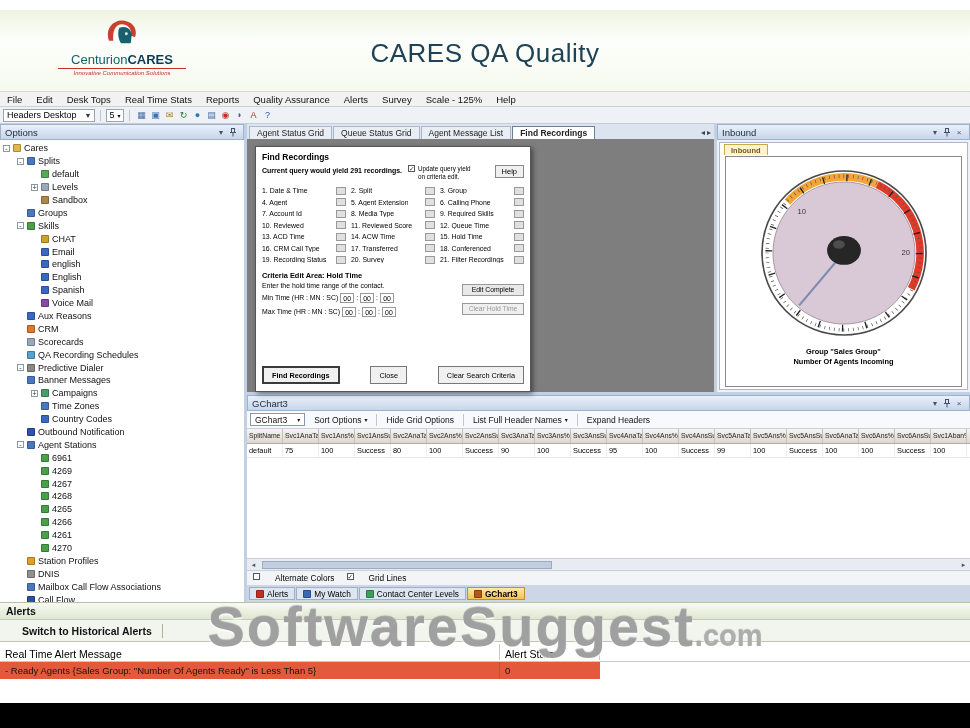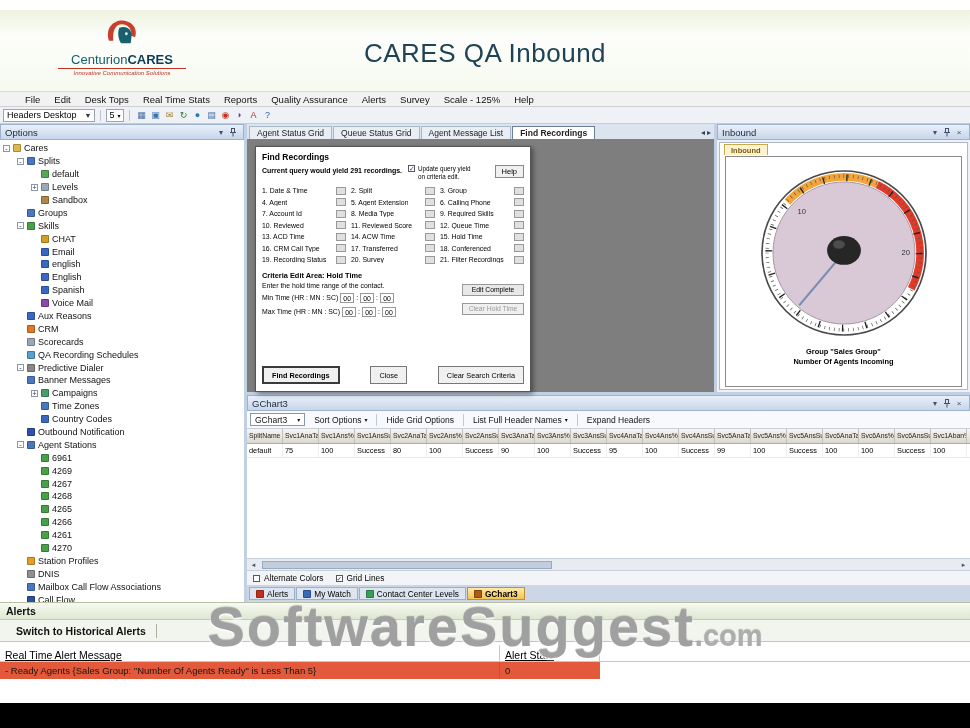--- a/index.html
+++ b/index.html
@@ -10,21 +10,21 @@
 
   
   .header { height:82px; flex:none; background:linear-gradient(180deg,#edf3df 0%,#fdfefc 35%,#f6f9ee 100%); position:relative; border-bottom:1px solid #d6dac6; }
   .logo { position:absolute; left:58px; top:6px; width:128px; text-align:center; }
   .logo-name { font-size:13px; color:#16606e; line-height:1; margin-top:1px; }
   .logo-name b { color:#0e3c58; }
   .logo-sub { font-size:6px; color:#c03224; border-top:1px solid #c03224; margin-top:2px; padding-top:1px; font-style:italic; }
   .app-title { position:absolute; left:0; right:0; top:28px; text-align:center; font-size:26px; color:#1f4254; letter-spacing:.5px; }
 
   
-  .menubar { height:15px; flex:none; background:#f2f2f2; border-bottom:1px solid #d0d0d0; display:flex; align-items:center; font-size:9.5px; padding-left:18px; color:#111; }
+  .menubar { height:15px; flex:none; background:#f2f2f2; border-bottom:1px solid #d0d0d0; display:flex; align-items:center; font-size:9.5px; padding-left:0; color:#111; }
   .menu-item { padding:1px 7px; white-space:nowrap; }
   .toolbar { height:17px; flex:none; background:#eef1f6; border-bottom:1px solid #c8ccd4; display:flex; align-items:center; gap:3px; padding-left:3px; font-size:9px; }
   .combo { background:#fff; border:1px solid #9aa4b4; height:13px; display:flex; align-items:center; padding:0 3px; gap:8px; white-space:nowrap; }
   .combo .car { font-size:7px; color:#334; }
   .tool-icon { width:14px; height:13px; display:flex; align-items:center; justify-content:center; font-size:9px; border:1px solid transparent; }
   .tool-sep { width:1px; height:11px; background:#c0c4cc; margin:0 2px; }
   .counter-box { display:flex; align-items:center; border:1px solid #9aa4b4; background:#fff; height:13px; padding:0 2px; gap:3px; }
 
   
   .main { height:478px; flex:none; display:flex; min-height:0; }
@@ -91,32 +91,32 @@
   .gc-sep { width:1px; height:12px; background:#c0c8d4; }
   .grid { flex:1; background:#fff; overflow:hidden; position:relative; }
   .grid-header { display:flex; height:15px; background:linear-gradient(#f7f5f1,#dcd8d0); border-bottom:1px solid #b0aca4; font-size:6.8px; color:#222; }
   .gh-cell { width:36px; flex:none; border-right:1px solid #c4c0b8; padding:3px 1px 0 2px; overflow:hidden; white-space:nowrap; }
   .grid-row { display:flex; height:14px; font-size:7.4px; border-bottom:1px solid #e8e8e8; }
   .gr-cell { width:36px; flex:none; border-right:1px solid #efefef; padding:2px 1px 0 2px; overflow:hidden; white-space:nowrap; }
   .hscroll { position:absolute; bottom:0; left:0; right:0; height:12px; background:#e8ecf2; border-top:1px solid #c8d0dc; display:flex; align-items:center; }
   .hs-arrow { width:13px; text-align:center; font-size:7px; color:#456; }
   .hs-thumb { width:290px; height:8px; background:#c2cede; border:1px solid #9aaac0; margin-left:2px; }
   .gc-footer { height:15px; flex:none; background:#f2f4f8; border-top:1px solid #c8d0dc; display:flex; align-items:center; gap:12px; font-size:8.3px; padding-left:6px; }
-  .ck { display:flex; align-items:center; gap:4px; }
+  .ck { display:flex; align-items:flex-start; gap:15px; }
   .gc-tabs { height:17px; flex:none; background:#ccd6e6; display:flex; align-items:center; gap:1px; padding-left:2px; font-size:8.3px; }
   .gc-tab { display:flex; align-items:center; gap:3px; padding:0 6px; border:1px solid #9fb0c6; background:#dde5f0; height:13px; white-space:nowrap; }
   .gc-tab[data-active="true"] { background:linear-gradient(#ffe9a8,#f2c552); border-color:#c09030; font-weight:bold; }
   .gc-tab-icon { width:8px; height:8px; border-radius:1px; border:1px solid rgba(0,0,0,.25); }
 
   
   .alerts-title { height:18px; flex:none; background:linear-gradient(180deg,#f7faf1,#dfe7d2); border-top:1px solid #b8c0a8; border-bottom:1px solid #c4ccb4; display:flex; align-items:center; font-size:10.5px; font-weight:bold; padding-left:6px; color:#111; }
-  .switch-row { height:22px; flex:none; background:#f2f5ee; border-bottom:1px solid #c0c8b4; display:flex; align-items:center; font-size:10.5px; font-weight:bold; padding-left:16px; gap:10px; color:#111; }
+  .switch-row { height:22px; flex:none; background:#f2f5ee; border-bottom:1px solid #c0c8b4; display:flex; align-items:center; font-size:10.5px; font-weight:bold; padding-left:22px; gap:10px; color:#111; }
   .switch-sep { width:1px; height:14px; background:#aab2a0; }
   .alert-table { flex:1; background:#fff; }
-  .at-header { display:flex; height:20px; border-bottom:1px solid #c8c8c8; align-items:flex-end; font-size:10.5px; color:#000;text-decoration:underline; }
+  .at-header { display:flex; height:20px; border-bottom:1px solid #c8c8c8; align-items:center; font-size:10.5px; color:#000; }
   .at-h1 { width:500px; flex:none; padding:4px 0 0 5px; border-right:1px solid #c8c8c8; }
   .at-h2 { width:100px; flex:none; padding:4px 0 0 5px; border-right:1px solid #c8c8c8; }
   .at-row { display:flex; height:17px; align-items:stretch; font-size:9.5px; }
   .at-c1 { width:500px; flex:none; background:#e2593c; display:flex; align-items:center; padding-left:5px; border-right:1px solid #c84e34; color:#1e130d; }
   .at-c2 { width:100px; flex:none; background:#e2593c; display:flex; align-items:center; padding-left:5px; color:#1e130d; }
 
   .watermark { position:absolute; left:0; width:970px; top:596px; text-align:center; font-size:56px; font-weight:bold; color:#a0a0a0; letter-spacing:2px; line-height:1.1; z-index:40; pointer-events:none;
     text-shadow:0 2px 2px rgba(255,255,255,.85), 0 -1px 1px rgba(90,90,90,.45); }
   .watermark .suffix { font-size:29px; color:#adadad; letter-spacing:0; }
 
@@ -131,21 +131,21 @@
     <div class="header">
       <div class="logo">
         <svg width="40" height="32" viewBox="0 0 46 34">
           <path d="M8 27 C3 11 15 2 26 4 C37 6 41 15 38 23 L33 21 C35 13 29 8 23 8 C15 8 12 16 13 27 Z" fill="#c8402e"></path>
           <path d="M20 12 C29 9 35 15 34 22 L33 30 L22 30 C18 24 18 16 20 12 Z" fill="#19606e"></path>
           <circle cx="28" cy="19" r="1.6" fill="#eef4f0"></circle>
         </svg>
         <div class="logo-name"><span>Centurion</span><b>CARES</b></div>
         <div class="logo-sub">Innovative Communication Solutions</div>
       </div>
-      <div class="app-title">CARES QA Inbound</div>
+      <div class="app-title">CARES QA Quality</div>
     </div>
 
     <div class="menubar">
 
     <div class="menu-item">File</div>
         <div class="menu-item">Edit</div>
         <div class="menu-item">Desk Tops</div>
         <div class="menu-item">Real Time Stats</div>
         <div class="menu-item">Reports</div>
         <div class="menu-item">Quality Assurance</div>

